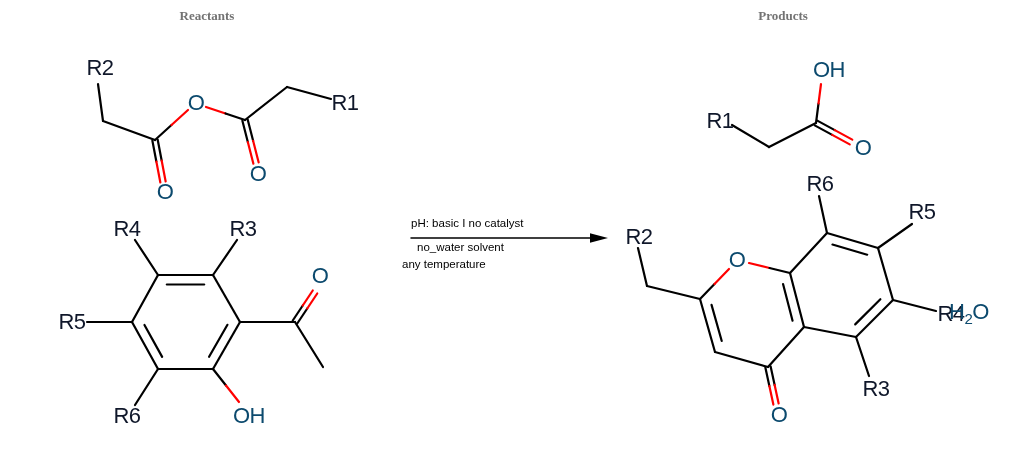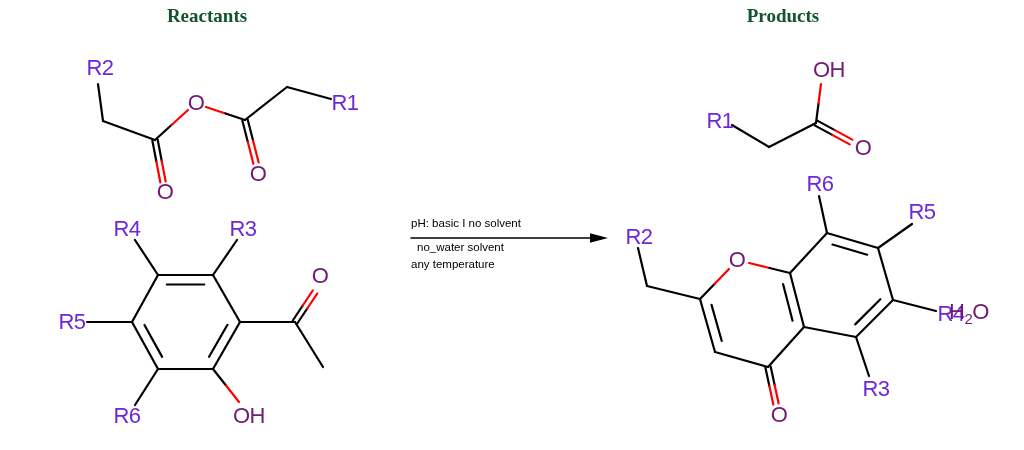--- a/index.html
+++ b/index.html
@@ -1,23 +1,23 @@
 <!DOCTYPE html>
 <html><head>
 <meta charset="utf-8">
 <style>
   html,body{margin:0;padding:0;background:#ffffff;}
   #canvas{position:relative;width:1024px;height:450px;background:#ffffff;overflow:hidden;
           font-family:"Liberation Sans",sans-serif;}
   #bonds-svg{position:absolute;left:0;top:0;}
   .title{position:absolute;transform:translate(-50%,-50%);font-family:"Liberation Serif",serif;
-         font-weight:bold;font-size:19px;color:#14532d;white-space:nowrap;}
-  .atom{position:absolute;transform:translate(-50%,-50%);font-size:22px;color:#6d28d9;
+         font-weight:bold;font-size:13px;color:#737373;white-space:nowrap;}
+  .atom{position:absolute;transform:translate(-50%,-50%);font-size:22px;color:#0f172a;
         white-space:nowrap;line-height:1;letter-spacing:-0.5px;}
-  .red{color:#701a75;}
+  .red{color:#0c4a6e;}
   .cond{position:absolute;font-size:11.5px;color:#000;white-space:nowrap;}
   .sub{font-size:15px;position:relative;top:5px;letter-spacing:-0.5px;}
 </style>
 </head>
 <body>
 
 <div id="canvas">
   <svg id="bonds-svg" width="1024" height="450" viewBox="0 0 1024 450">
       <line x1="98" y1="84" x2="103" y2="121" stroke="#000000" stroke-width="2.2" stroke-linecap="round"></line>
       <line x1="103" y1="121" x2="155" y2="140" stroke="#000000" stroke-width="2.2" stroke-linecap="round"></line>
@@ -91,23 +91,23 @@
       <line x1="912" y1="224" x2="878" y2="248" stroke="#000000" stroke-width="2.2" stroke-linecap="round"></line>
       <line x1="893" y1="300" x2="936" y2="311" stroke="#000000" stroke-width="2.2" stroke-linecap="round"></line>
       <line x1="856" y1="337" x2="869" y2="376" stroke="#000000" stroke-width="2.2" stroke-linecap="round"></line>
       <line x1="411" y1="238" x2="592" y2="238" stroke="#000000" stroke-width="1.5" stroke-linecap="round"></line>
       <polygon points="608,238 590,233.2 590,242.8" fill="#000000"></polygon>
     </svg>
 
   <div class="title" style="left:207px;top:16px">Reactants</div>
   <div class="title" style="left:783px;top:16px">Products</div>
 
-  <div class="cond" style="left:411px;top:217px">pH: basic I no solvent</div>
+  <div class="cond" style="left:411px;top:217px">pH: basic I no catalyst</div>
   <div class="cond" style="left:417px;top:241px">no_water solvent</div>
-  <div class="cond" style="left:411px;top:258px">any temperature</div>
+  <div class="cond" style="left:402px;top:258px">any temperature</div>
 
   <div class="atom" style="left:100px;top:68px">R2</div>
   <div class="atom red" style="left:196px;top:103px">O</div>
   <div class="atom" style="left:345px;top:103px">R1</div>
   <div class="atom red" style="left:165px;top:192px">O</div>
   <div class="atom red" style="left:258px;top:174px">O</div>
 
   <div class="atom" style="left:127px;top:229px">R4</div>
   <div class="atom" style="left:243px;top:229px">R3</div>
   <div class="atom" style="left:72px;top:322px">R5</div>

